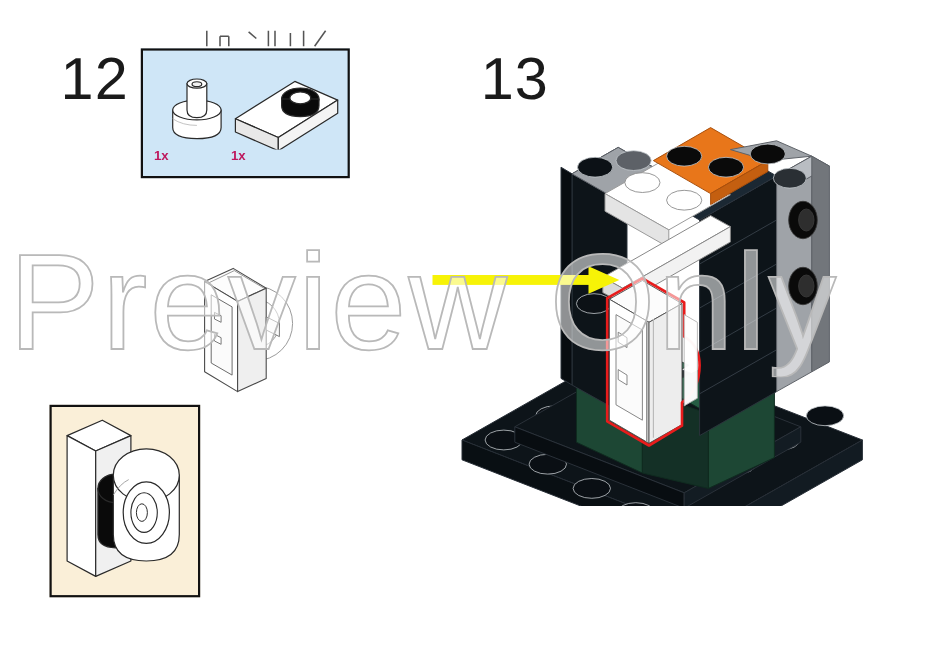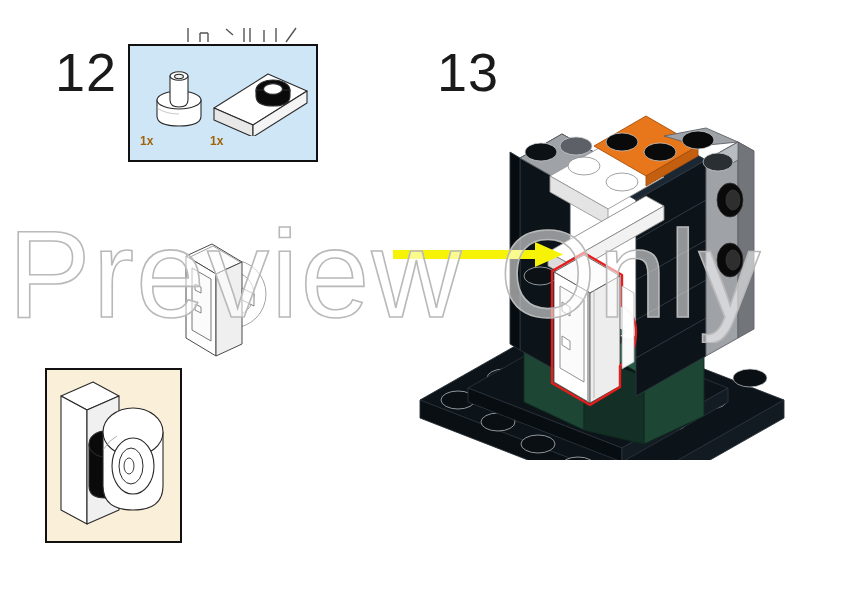--- a/index.html
+++ b/index.html
@@ -45,21 +45,21 @@
     box-sizing: border-box;
   }
   .part-slot {
     position: absolute;
     text-align: center;
   }
   .part-qty {
     position: absolute;
     font-size: 12px;
     font-weight: bold;
-    color: #a16207;
+    color: #be185d;
     letter-spacing: 0px;
   }
   #part-qty-0 { left: 10px; top: 88px; }
   #part-qty-1 { left: 80px; top: 88px; }
 
   
   #clip-artifacts {
     position: absolute;
     left: 186px;
     top: 26px;

